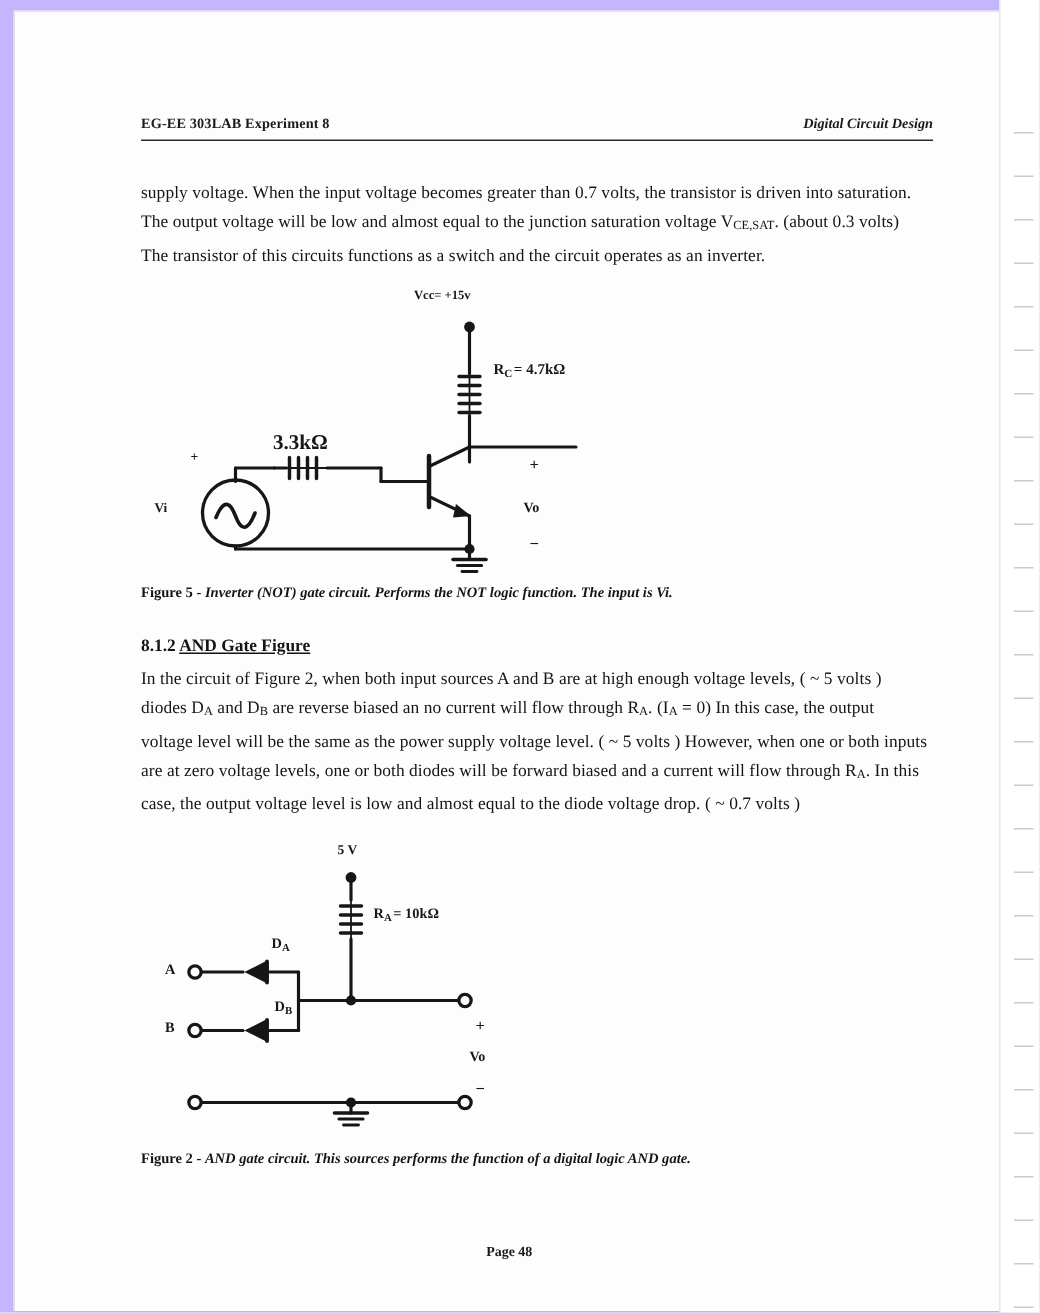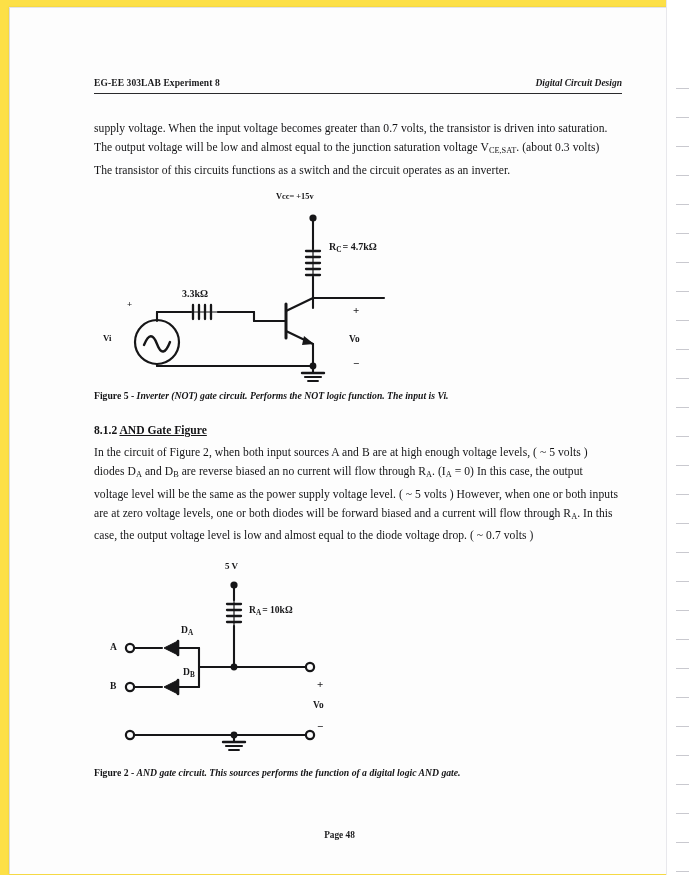--- a/index.html
+++ b/index.html
@@ -12,21 +12,21 @@
     height: 875px;
     overflow: hidden;
     font-family: "Liberation Serif", serif;
   }
 
   
   #scan-frame {
     position: absolute;
     left: 0; top: 0;
     width: 693px; height: 875px;
-    background: #fde047;
+    background: #c4b5fd;
   }
   #page-sheet {
     position: absolute;
     left: 9px; top: 7px;
     width: 659px;
     height: 866px;
     background: #fdfdfd;
     border-left: 1px solid #dddde2;
     border-top: 1px solid #e3e3e8;
     box-shadow: 0 0 2px rgba(0,0,0,0.10);
@@ -200,21 +200,21 @@
             <line x1="214" y1="187" x2="224" y2="187" stroke-width="1.9"></line>
           </g>
         </svg>
 
         <div style="position:absolute; left:182px; top:-2px; font-size:8.4px; font-weight:bold; white-space:nowrap;">Vcc= +15v</div>
 
         <div style="position:absolute; left:235px; top:47px; font-size:10px; font-weight:bold; white-space:nowrap;">
           <span>R</span><span style="font-size:7.4px; vertical-align:-0.3em;">C</span><span style="margin-left:1px;">= 4.7kΩ</span>
         </div>
 
-        <div style="position:absolute; left:88px; top:94px; font-size:10px; font-weight:bold; white-space:nowrap;">3.3kΩ</div>
+        <div style="position:absolute; left:88px; top:94px; font-size:14px; font-weight:bold; white-space:nowrap;">3.3kΩ</div>
 
         <div style="position:absolute; left:9px; top:139px; font-size:8.8px; font-weight:bold;">Vi</div>
 
         <div style="position:absolute; left:33px; top:105px; font-size:9px; font-weight:bold;">+</div>
 
         <div style="position:absolute; left:259px; top:110px; font-size:11px; font-weight:bold;">+</div>
         <div style="position:absolute; left:255px; top:140px; font-size:9.4px; font-weight:bold;">Vo</div>
         <div style="position:absolute; left:259px; top:163px; font-size:11px; font-weight:bold;">−</div>
       </div>
 

